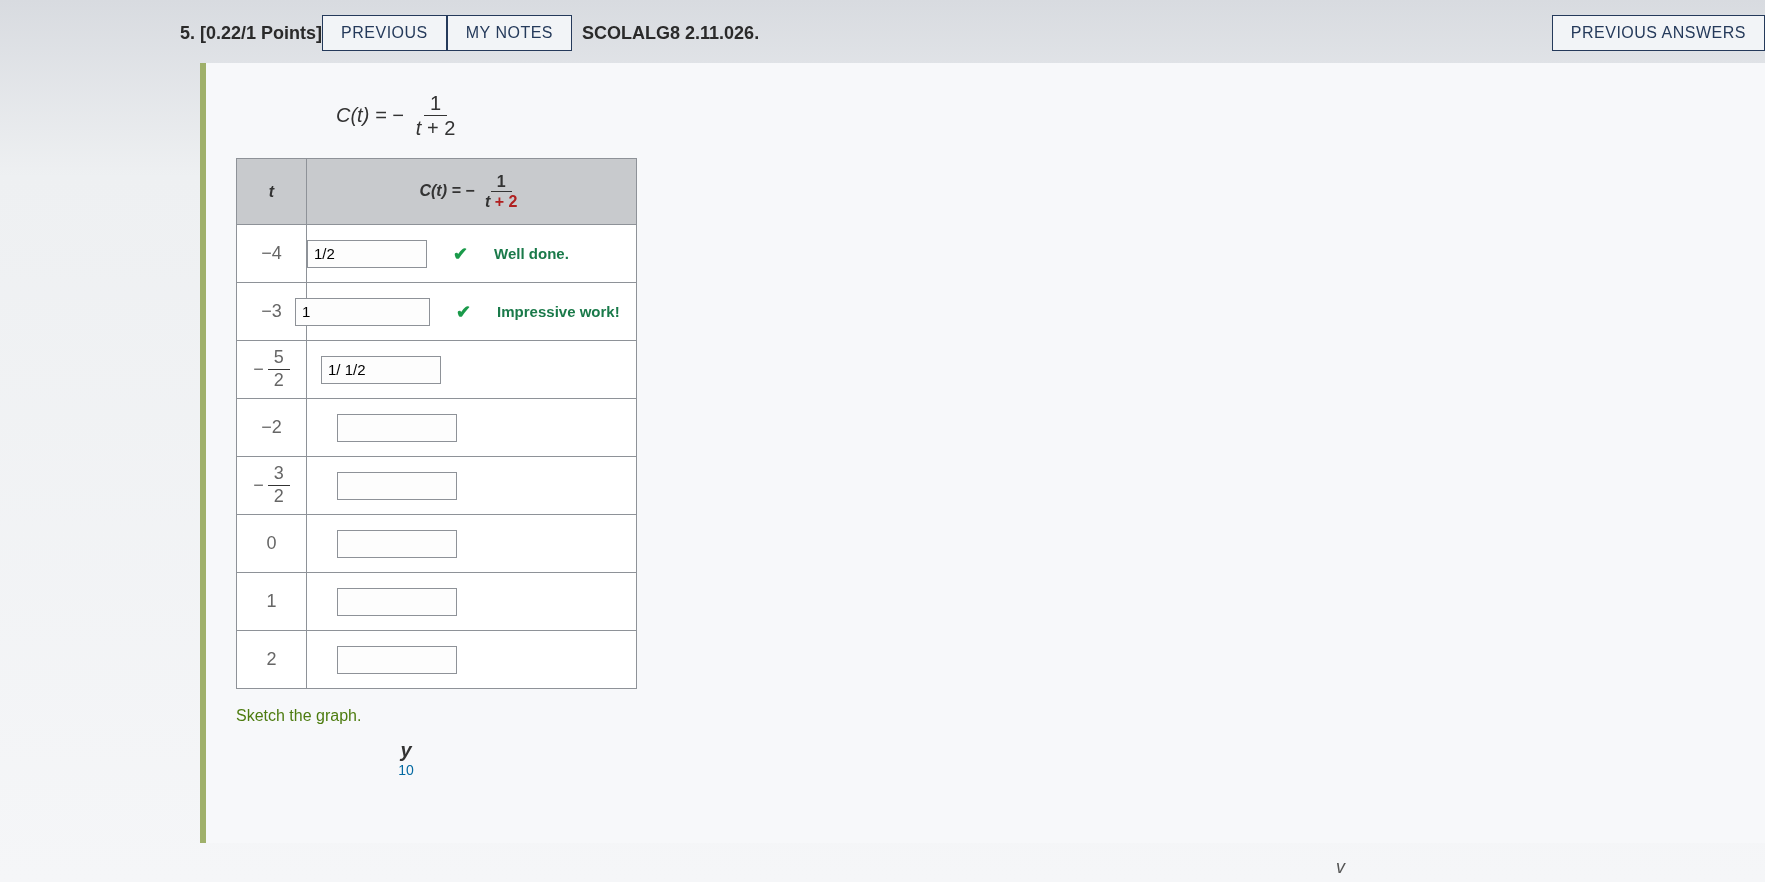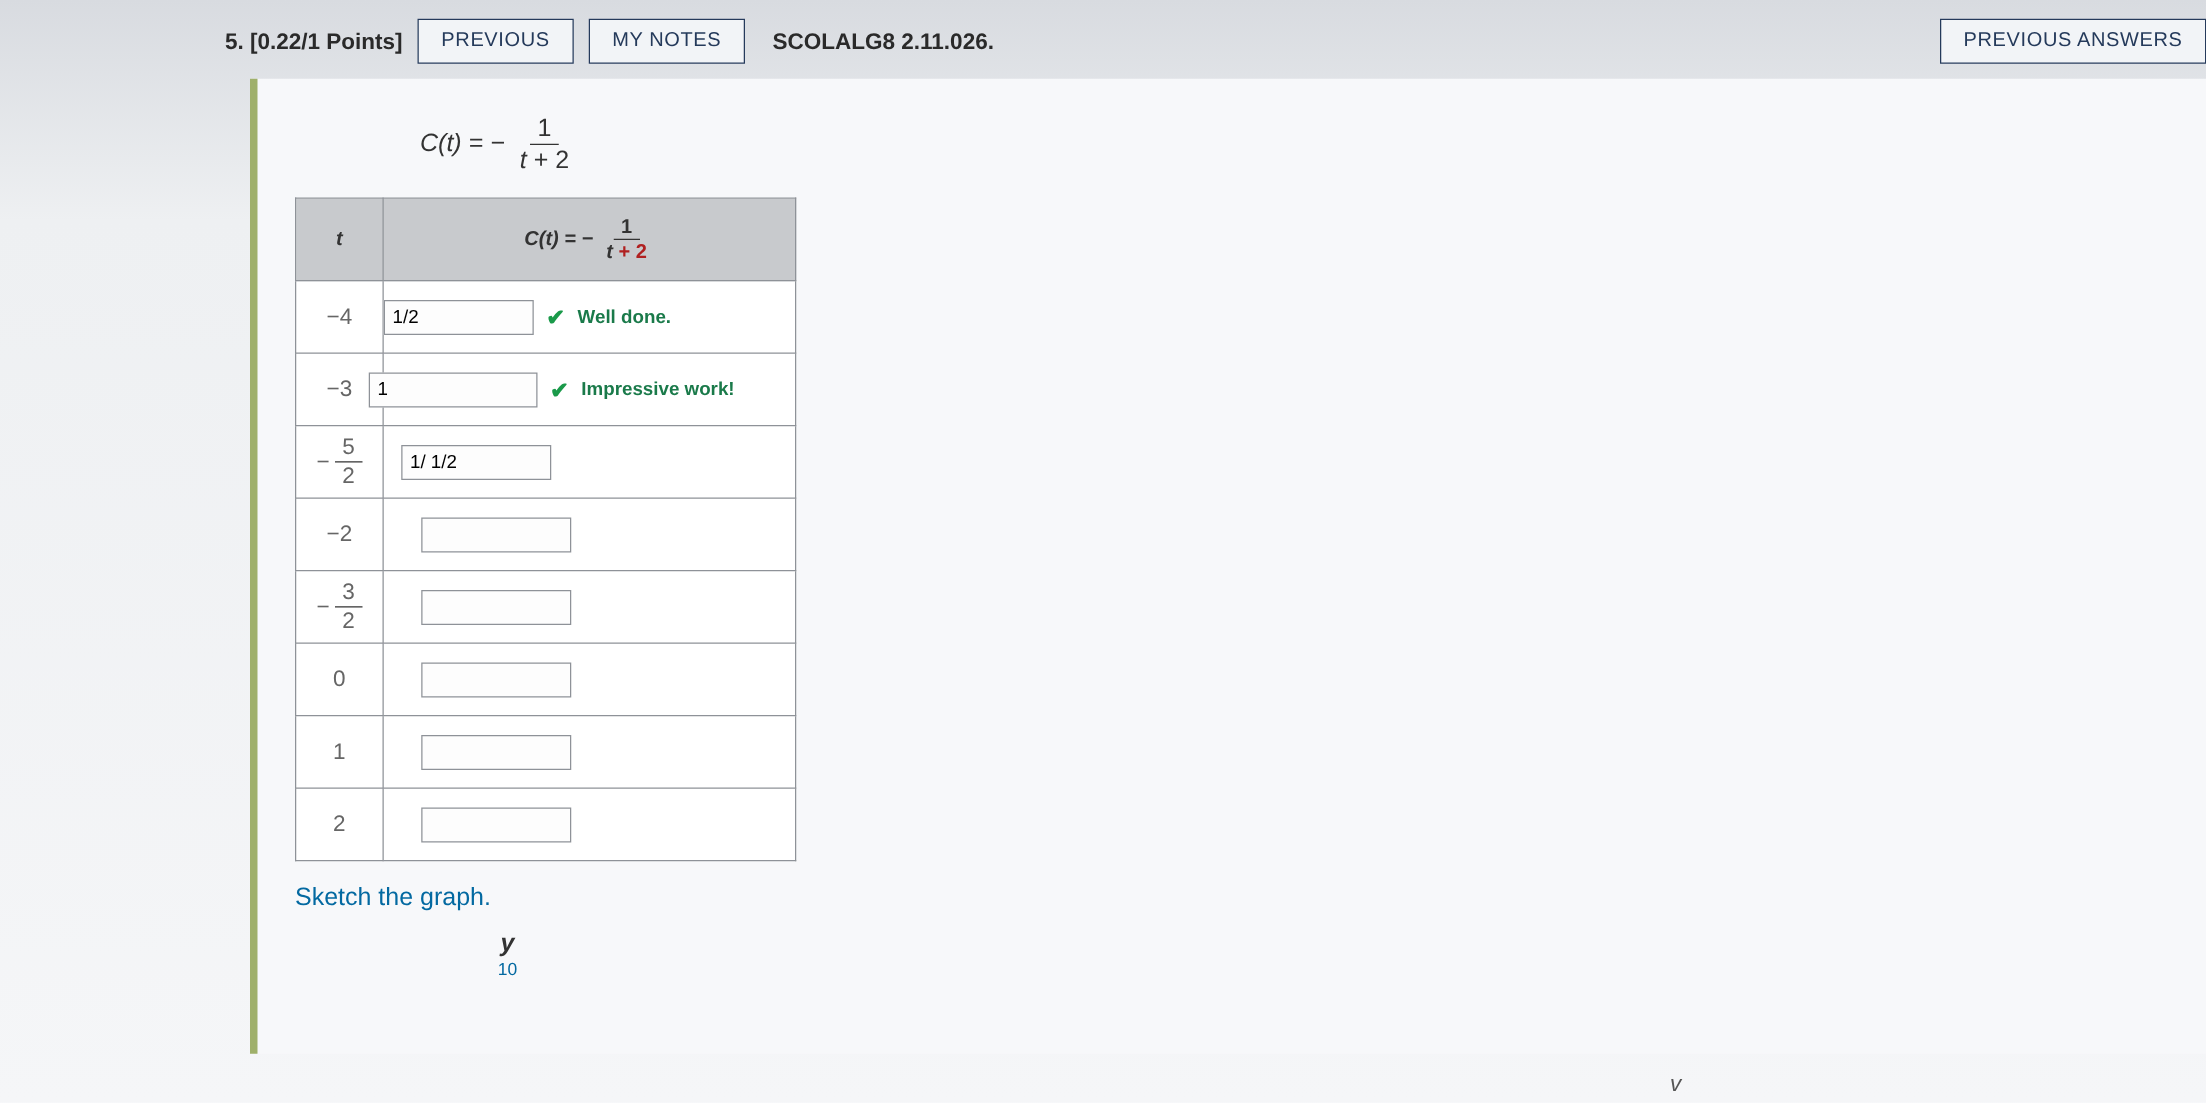--- a/index.html
+++ b/index.html
@@ -10,21 +10,20 @@
     color: #333;
   }
   .page {
     padding: 15px 0 0 0;
     background: linear-gradient(to bottom, #d8dbe0 0%, #eef0f2 20%, #f5f6f8 100%);
     min-height: 882px;
   }
   .header-row {
     display: flex;
     align-items: center;
-    gap: 12px;
     padding: 0 0 12px 180px;
   }
   .qnum {
     font-weight: bold;
     color: #2a2a2a;
     font-size: 18px;
   }
   .btn {
     border: 1px solid #253a5b;
     background: #f2f4f7;
@@ -100,21 +99,21 @@
     font-size: 18px;
   }
   td.vcol {
     width: 330px;
     height: 58px;
     padding: 0 12px;
   }
   .row-inner {
     display: flex;
     align-items: center;
-    gap: 10px;
+    gap: 26px;
     height: 100%;
   }
   .ans-input {
     width: 120px;
     height: 28px;
     border: 1px solid #8e9298;
     background: #fdfdfd;
     font-size: 15px;
     padding: 2px 6px;
     font-family: inherit;
@@ -130,22 +129,22 @@
     font-size: 15px;
   }
   .tfrac {
     display: inline-flex;
     align-items: center;
     gap: 4px;
     color: #666;
   }
   .tfrac .neg { font-size: 18px; }
   .sketch-lbl {
-    color: #0369a1;
-    font-size: 20px;
+    color: #4d7c0f;
+    font-size: 16px;
     margin-top: 18px;
   }
   .axis-y {
     text-align: center;
     font-style: italic;
     font-weight: bold;
     font-size: 20px;
     margin-top: 14px;
     margin-left: 150px;
     width: 40px;

